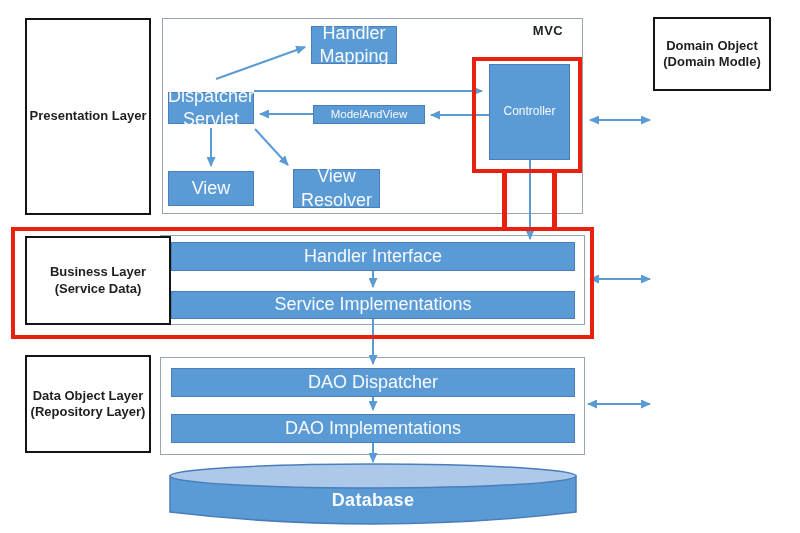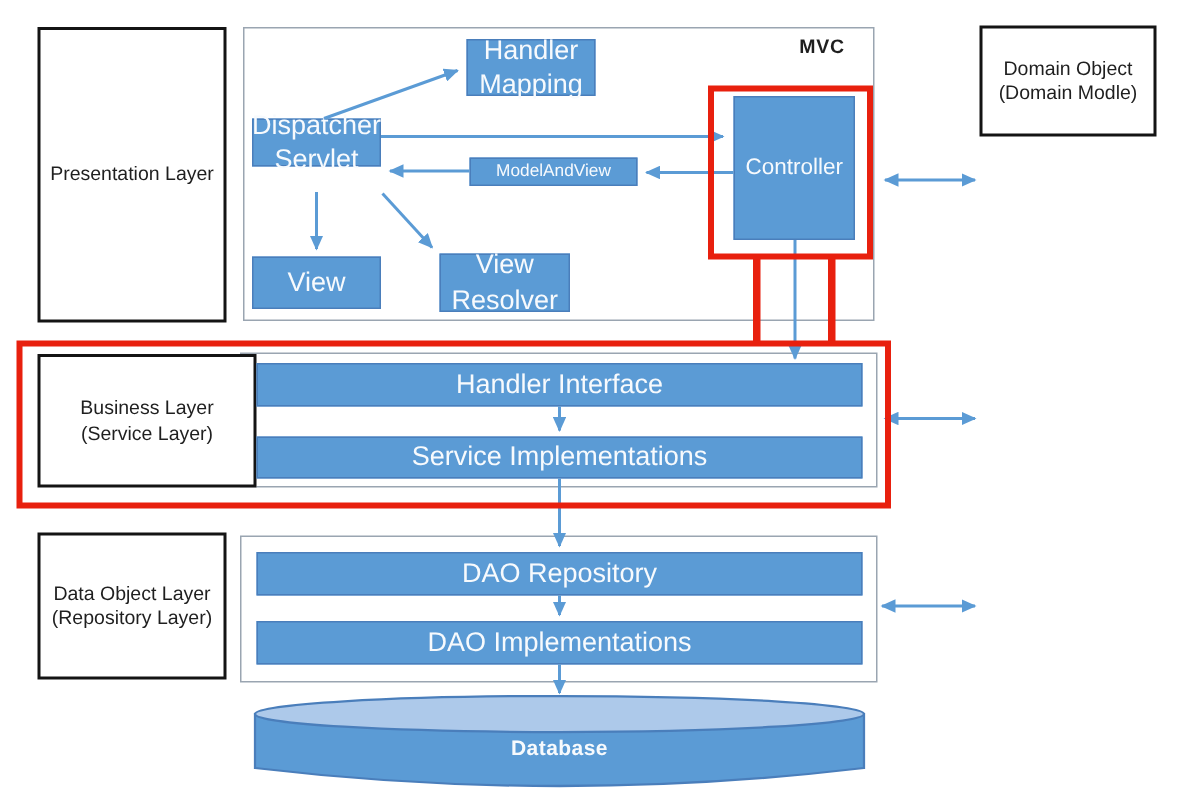--- a/index.html
+++ b/index.html
@@ -6,102 +6,102 @@
   .canvas{
     position:relative;width:800px;height:533px;background:#fff;overflow:hidden;
     font-family:"Liberation Sans",sans-serif;
   }
   
   .container{position:absolute;box-sizing:border-box;border:1px solid var(--container_border);background:#fff;z-index:1;}
   
   .labelbox{
     position:absolute;box-sizing:border-box;border:2px solid var(--label_box_border);background:#fff;
     display:flex;flex-direction:column;align-items:center;justify-content:center;
-    color:var(--text_dark);font-size:13px;line-height:1.25;text-align:center;z-index:2;
+    color:var(--text_dark);font-size:13px;line-height:1.25;text-align:center;z-index:2;font-weight:bold;
   }
   
   .node{
     position:absolute;box-sizing:border-box;background:var(--node_blue);border:1px solid var(--node_border);
     display:flex;flex-direction:column;align-items:center;justify-content:center;
     color:var(--text_light);font-size:18px;line-height:1.3;text-align:center;z-index:2;
   }
   .node.small{font-size:11.5px;align-items:center;}
   .mvc-label{
     position:absolute;z-index:2;color:var(--text_dark);font-size:13px;font-weight:700;
     text-align:center;letter-spacing:.5px;
   }
   .arrows{position:absolute;left:0;top:0;z-index:3;pointer-events:none;}
   .arrows line{stroke:var(--arrow_blue);stroke-width:2;}
   .arrows marker path{fill:var(--arrow_blue);}
   .redbox{position:absolute;box-sizing:border-box;border:4px solid var(--highlight_red);background:transparent;z-index:4;}
   .redline{position:absolute;background:var(--highlight_red);z-index:4;}
   .dbsvg{position:absolute;z-index:2;}
   .db-label{
     position:absolute;z-index:3;text-align:center;color:var(--text_light);
-    font-size:14px;font-weight:700;letter-spacing:.3px;
+    font-size:18px;font-weight:700;letter-spacing:.3px;
   }
 </style>
 </head>
 <body>
 
 <div class="canvas">
 
   <div class="container" style="left:162px;top:18px;width:421px;height:196px"></div>
   <div class="container" style="left:160px;top:235px;width:425px;height:90px"></div>
   <div class="container" style="left:160px;top:357px;width:425px;height:98px"></div>
 
   <div class="mvc-label" style="left:516px;top:23px;width:64px">MVC</div>
 
   <div class="labelbox" style="left:25px;top:18px;width:126px;height:197px">
     <span>Presentation Layer</span>
   </div>
 
   <div class="labelbox" style="left:25px;top:236px;width:146px;height:89px">
     <span>Business Layer</span>
-    <span>(Service Layer)</span>
+    <span>(Service Data)</span>
   </div>
 
   <div class="labelbox" style="left:25px;top:355px;width:126px;height:98px">
     <span>Data Object Layer</span>
     <span>(Repository Layer)</span>
   </div>
 
   <div class="labelbox" style="left:653px;top:17px;width:118px;height:74px">
     <span>Domain Object</span>
     <span>(Domain Modle)</span>
   </div>
 
   <div class="node" style="left:311px;top:26px;width:86px;height:38px">
     <span>Handler Mapping</span>
   </div>
-  <div class="node" style="left:168px;top:79px;width:86px;height:32px">
+  <div class="node" style="left:168px;top:92px;width:86px;height:32px">
     <span>Dispatcher Servlet</span>
   </div>
   <div class="node small" style="left:313px;top:105px;width:112px;height:19px">
     <span>ModelAndView</span>
   </div>
-  <div class="node" style="left:489px;top:64px;width:81px;height:96px;font-size:15px">
+  <div class="node" style="left:489px;top:64px;width:81px;height:96px;font-size:12px">
     <span>Controller</span>
   </div>
   <div class="node" style="left:168px;top:171px;width:86px;height:35px">
     <span>View</span>
   </div>
   <div class="node" style="left:293px;top:169px;width:87px;height:39px">
     <span>View Resolver</span>
   </div>
 
   <div class="node" style="left:171px;top:242px;width:404px;height:29px">
     <span>Handler Interface</span>
   </div>
   <div class="node" style="left:171px;top:291px;width:404px;height:28px">
     <span>Service Implementations</span>
   </div>
 
   <div class="node" style="left:171px;top:368px;width:404px;height:29px">
-    <span>DAO Repository</span>
+    <span>DAO Dispatcher</span>
   </div>
   <div class="node" style="left:171px;top:414px;width:404px;height:29px">
     <span>DAO Implementations</span>
   </div>
 
 
   <svg class="dbsvg" style="left:166px;top:462px" width="414" height="70" viewBox="0 0 414 70">
     <path d="M 4,14 L 4,50 Q 207,74 410,50 L 410,14 Z" style="fill:var(--node_blue);stroke:var(--cylinder_border);stroke-width:1.5"></path>
     <ellipse cx="207" cy="14" rx="203" ry="12" style="fill:var(--cylinder_top);stroke:var(--cylinder_border);stroke-width:1.5"></ellipse>
   </svg>

